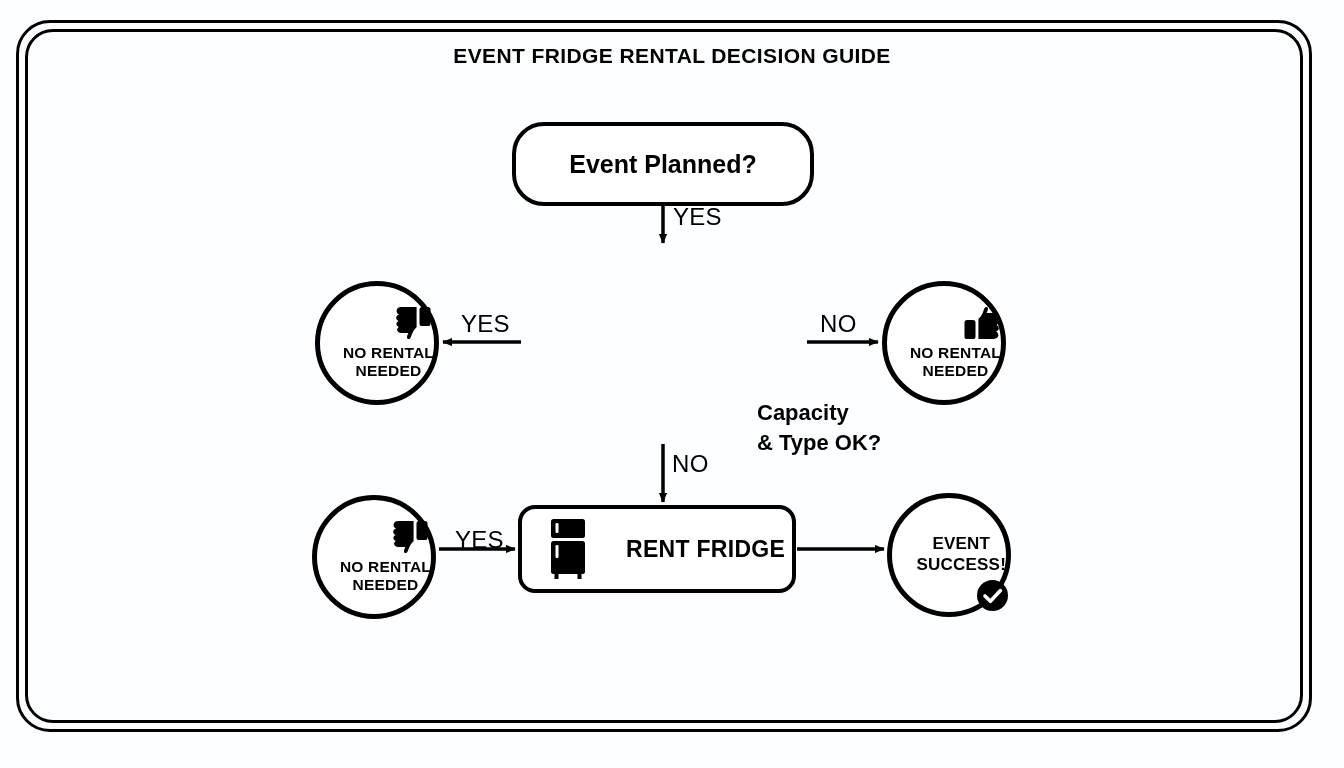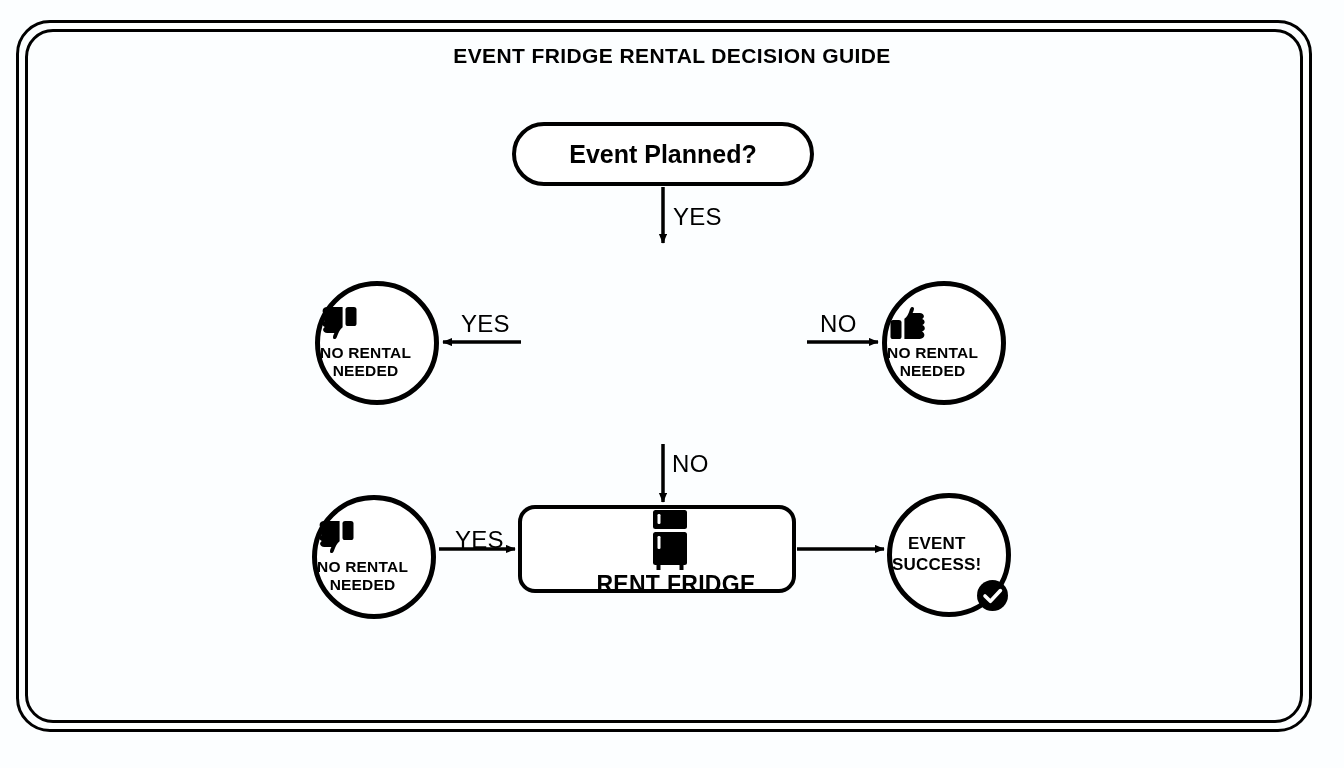--- a/index.html
+++ b/index.html
@@ -62,21 +62,21 @@
     left: 0;
     top: 0;
     width: 1344px;
     height: 768px;
   }
   
   .node { position: absolute; box-sizing: border-box; }
 
   .pill {
     left: 512px; top: 122px;
-    width: 302px; height: 64px;
+    width: 302px; height: 84px;
     border: 4px solid #000;
     border-radius: 32px;
     background: #fff;
     display: flex; align-items: center; justify-content: center;
     font-size: 25px; font-weight: bold;
   }
 
   .diamond-wrap {
     left: 522px; top: 240px;
     width: 284px; height: 204px;
@@ -88,21 +88,21 @@
     display: flex; flex-direction: column;
     align-items: center; justify-content: center;
     font-size: 25px; font-weight: bold; line-height: 1.28;
   }
 
   .circle {
     border: 5px solid #000;
     border-radius: 50%;
     background: #fff;
     display: flex; flex-direction: column;
-    align-items: flex-start; justify-content: center;
+    align-items: flex-end; justify-content: center;
   }
   .circle .glyph { line-height: 0; margin-bottom: 4px; }
   .circle .ctext {
     font-size: 15.5px; font-weight: bold; text-align: center;
     line-height: 1.18; letter-spacing: 0.2px;
   }
   .c-nrn-left   { left: 315px; top: 281px; width: 124px; height: 124px; }
   .c-nrn-right  { left: 882px; top: 281px; width: 124px; height: 124px; }
   .c-nrn-bottom { left: 312px; top: 495px; width: 124px; height: 124px; }
   .c-success {
@@ -115,21 +115,21 @@
     width: 31px; height: 31px;
   }
 
   .rect-action {
     left: 518px; top: 505px;
     width: 278px; height: 88px;
     border: 4px solid #000;
     border-radius: 17px;
     background: #fff;
     display: flex; align-items: center;
-    font-size: 23px; font-weight: bold; flex-direction: column;
+    font-size: 23px; font-weight: bold;
   }
   .rect-action .fridge-icon { margin-left: 26px; line-height: 0; }
   .rect-action .action-text { margin-left: 38px; letter-spacing: 0.3px; }
 
   
   .elabel {
     position: absolute;
     font-size: 24px; font-weight: normal;
     letter-spacing: 0.3px;
     white-space: nowrap;
@@ -261,14 +261,18 @@
       </svg>
     </span>
   </div>
 
   <div class="elabel lbl-yes-top">YES</div>
   <div class="elabel lbl-yes-left">YES</div>
   <div class="elabel lbl-no-right">NO</div>
   <div class="elabel lbl-no-down">NO</div>
   <div class="elabel lbl-yes-bottom">YES</div>
 
+  <div class="lbl-capacity">
+    <span>Capacity</span><br>
+    <span>&amp; Type OK?</span>
+  </div>
 
 </div>
 
 </body></html>

